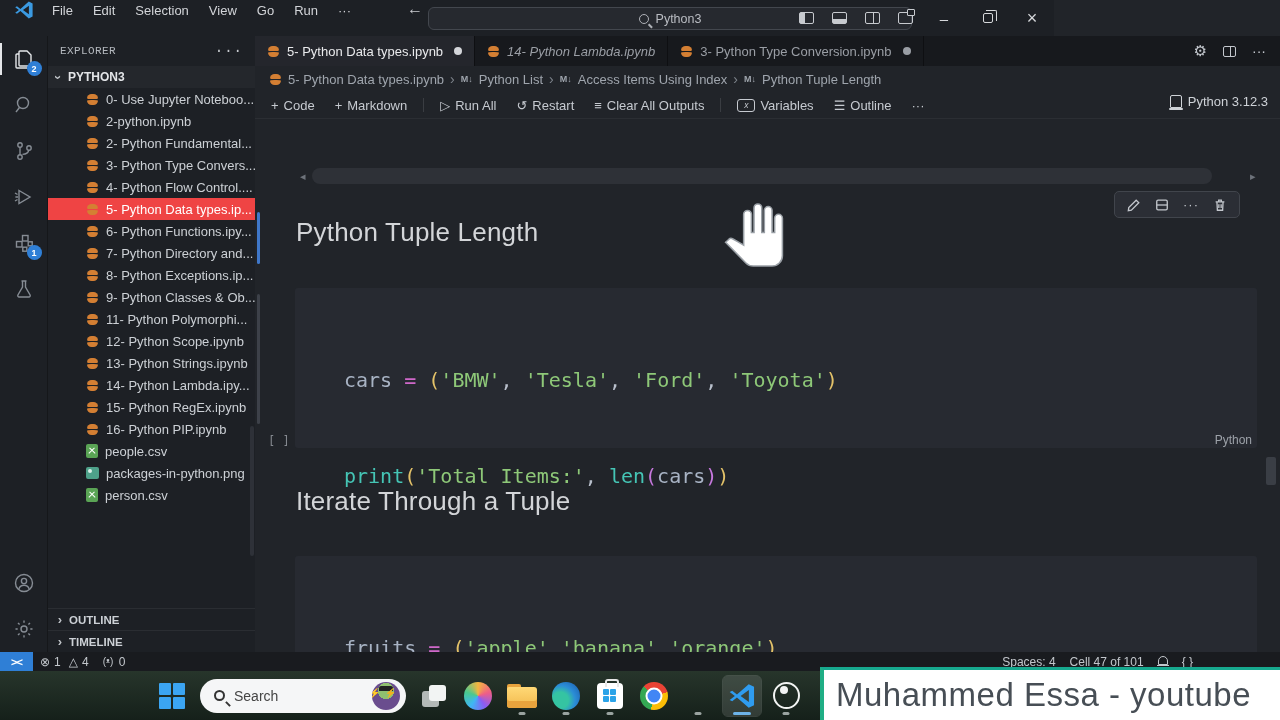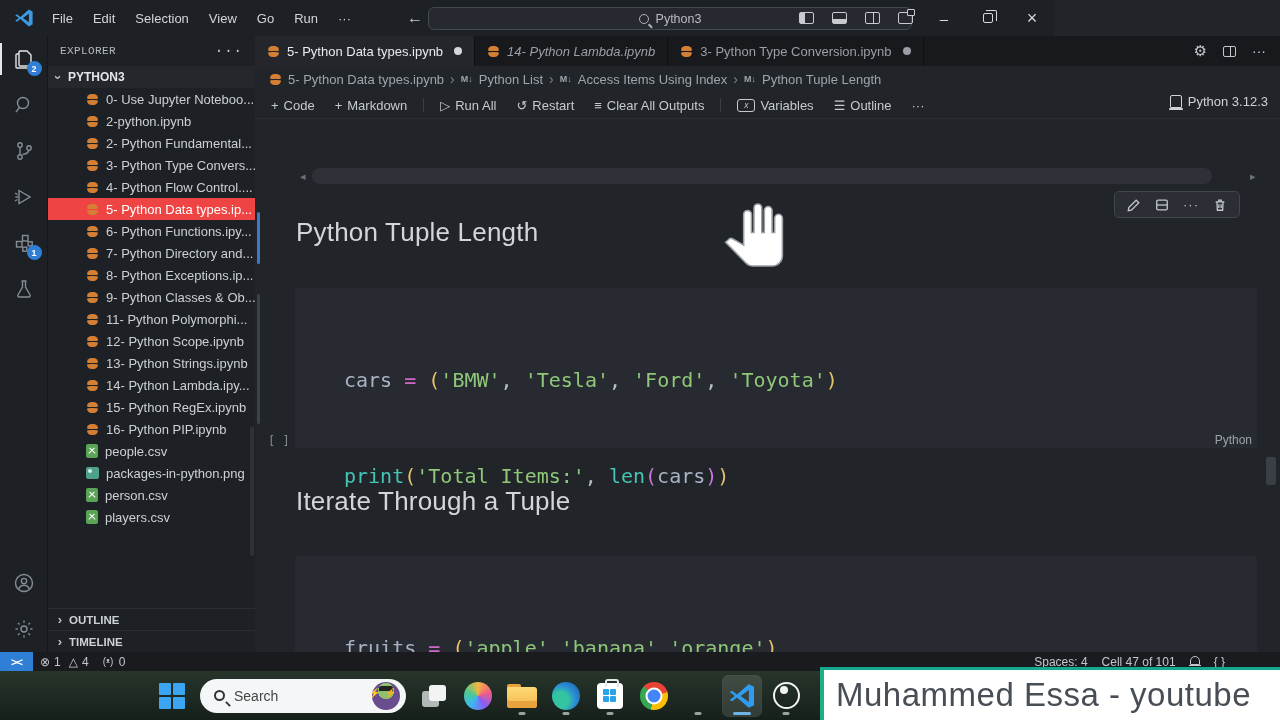--- a/index.html
+++ b/index.html
@@ -1,21 +1,21 @@
 <!DOCTYPE html>
 <html><head>
 <meta charset="utf-8">
 <style>
   *{margin:0;padding:0;box-sizing:border-box;}
   html,body{width:1280px;height:720px;overflow:hidden;background:#000;}
   body{font-family:"Liberation Sans",sans-serif;position:relative;color:#ccc;font-size:13px;-webkit-font-smoothing:antialiased;}
   #stage{position:absolute;inset:0;width:1280px;height:720px;background:#212429;}
 
   
-  #titlebar{position:absolute;left:0;top:0;width:1054px;height:36px;background:#1d2025;display:flex;align-items:center;}
+  #titlebar{position:absolute;left:0;top:0;width:1054px;height:36px;background:#1d2025;display:flex;}
   .vs-logo{width:20px;height:20px;margin:0 10px 0 14px;display:flex;align-items:center;}
   .menu{display:flex;gap:4px;color:#d2d4d8;font-size:13px;}
   .menu span{padding:3px 8px;border-radius:4px;cursor:default;}
   .nav-arrows{display:flex;gap:14px;margin-left:48px;color:#c9cbd0;font-size:16px;}
   .tb-search{position:absolute;left:428px;top:7px;width:484px;height:23px;background:#26292f;border:1px solid #43474e;border-radius:6px;display:flex;align-items:center;justify-content:center;gap:7px;color:#b9bcc2;font-size:12.5px;}
   .mag{width:10px;height:10px;border:1.6px solid #aeb1b7;border-radius:50%;position:relative;display:inline-block;}
   .mag::after{content:"";position:absolute;width:5px;height:1.6px;background:#aeb1b7;transform:rotate(45deg);left:8px;top:10px;}
   .win-ctrls{position:absolute;right:0;top:0;height:36px;display:flex;align-items:center;}
   .lay-ic{width:15px;height:12px;border:1.2px solid #c7cacf;border-radius:2px;margin:0 9px;position:relative;}
   .lay-ic.l::before{content:"";position:absolute;left:0;top:0;bottom:0;width:5px;background:#c7cacf;}
@@ -98,21 +98,21 @@
   .lang-label{position:absolute;font-size:12px;color:#9da2a9;}
   .ed-scroll{position:absolute;right:4px;top:338px;width:10px;height:28px;background:#3a3e45;border-radius:2px;}
 
   
   #hand{position:absolute;left:468px;top:166px;width:62px;height:66px;z-index:50;}
 
   
   #statusbar{position:absolute;left:0;top:652px;width:1280px;height:19px;background:#191b1f;display:flex;align-items:center;font-size:12px;color:#c3c7cc;}
   .remote{width:33px;height:19px;background:#2f7fd6;color:#fff;display:flex;align-items:center;justify-content:center;font-size:11px;font-weight:bold;letter-spacing:-1px;}
   .sb-item{display:flex;align-items:center;gap:4px;padding:0 7px;}
-  .sb-right{margin-left:auto;display:flex;align-items:center;padding-right:48px;}
+  .sb-right{margin-left:auto;display:flex;align-items:center;padding-right:80px;}
   .bell{width:10px;height:9px;border:1.3px solid #c3c7cc;border-radius:5px 5px 0 0;position:relative;margin-top:-2px;}
   .bell::after{content:"";position:absolute;left:-2px;right:-2px;bottom:-2px;height:1.3px;background:#c3c7cc;}
   .tower{width:12px;height:12px;position:relative;}
   .tower::before{content:"(ᵜ)";font-size:10px;color:#c3c7cc;position:absolute;left:0;top:0;}
 
   
   #taskbar{position:absolute;left:0;top:671px;width:1280px;height:49px;background:linear-gradient(180deg,#27352b,#15201a);display:flex;align-items:center;}
   .tb-ico{width:38px;height:40px;margin:0 3px;border-radius:5px;display:flex;align-items:center;justify-content:center;position:relative;}
   .run-dash::after{content:"";position:absolute;bottom:1px;left:50%;transform:translateX(-50%);width:7px;height:3px;border-radius:2px;background:#9aa3a0;}
   .tb-ico.active-app{background:rgba(255,255,255,.12);outline:1px solid rgba(255,255,255,.15);}
@@ -348,24 +348,20 @@
     <div class="file-row">
       <span class="file-icon ico-img"></span>
       <span class="file-label">packages-in-python.png</span>
     </div>
 
     <div class="file-row">
       <span class="file-icon ico-csv"></span>
       <span class="file-label">person.csv</span>
     </div>
 
-    <div class="file-row">
-      <span class="file-icon ico-csv"></span>
-      <span class="file-label">players.csv</span>
-    </div>
 
   </div>
     <span class="sb-scroll"></span>
     <div class="sb-bottom">
       <div class="sb-panel">
         <span class="chev closed">›</span>
         <span>OUTLINE</span>
       </div>
       <div class="sb-panel">
         <span class="chev closed">›</span>

